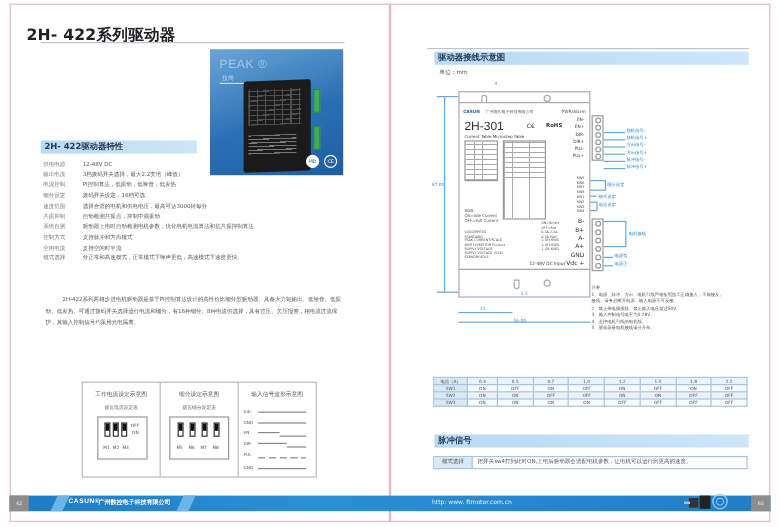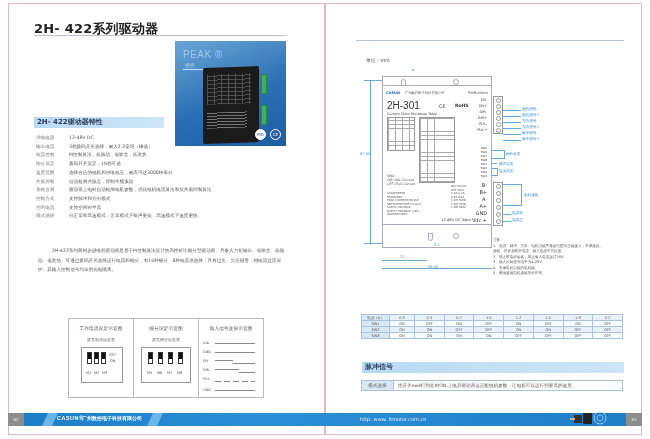--- a/index.html
+++ b/index.html
@@ -3,21 +3,21 @@
 <meta charset="utf-8">
 <style>
   * { box-sizing: border-box; margin: 0; padding: 0; }
   html, body { width: 650px; height: 439px; background: #fff; overflow: hidden; font-family: "DejaVu Sans", sans-serif; color: #333; }
   .spread { position: relative; width: 650px; height: 439px; background: #fff; }
   .page-border { position: absolute; border: 1px solid #e3b8c9; }
   .left-border { left: 8px; top: 3px; width: 317px; height: 432px; }
   .right-border { left: 325px; top: 3px; width: 317px; height: 432px; }
   .abs { position: absolute; }
 
-  .page-title { left: 34px; top: 20px; font-size: 13px; font-weight: bold; color: #222; letter-spacing: 0.2px; }
+  .page-title { left: 22px; top: 20px; font-size: 13px; font-weight: bold; color: #222; letter-spacing: 0.2px; }
   .title-rule { left: 34px; top: 35px; width: 253px; height: 1px; background: #b8c4d0; }
   .right-top-rule { left: 356px; top: 40px; width: 268px; height: 1px; background: #b8c4d0; }
 
   .section-bar { position: absolute; height: 11px; background: linear-gradient(90deg, #b8daf3 0%, #cde6f8 100%); font-size: 7px; font-weight: bold; color: #2a3a55; line-height: 11px; padding-left: 3px; }
 
   .product-img { left: 175px; top: 41px; width: 111px; height: 105px; background: linear-gradient(160deg, #6aa6d6 0%, #2a6fb4 55%, #1d5ea3 100%); overflow: hidden; }
   .brand { position: absolute; left: 8px; top: 8px; font-size: 10px; color: #9ec8ee; letter-spacing: 0.5px; font-family: "Liberation Sans", sans-serif; }
   .brand-sub { position: absolute; left: 10px; top: 21px; font-size: 5px; color: #b9d8f3; }
   .brand-line { position: absolute; left: 8px; top: 28px; width: 30px; height: 1px; background: #c8e0f5; }
   .driver-body { position: absolute; left: 28px; top: 26px; width: 56px; height: 76px; background: #1b1b1b; border-radius: 2px; transform: skewY(-2deg); }
@@ -208,20 +208,21 @@
       <div class="sig-line" style="left:16px;top:50px;width:24px;"></div>
       <div class="sig-line" style="left:40px;top:53px;width:16px;"></div>
       <div class="sig-row" style="top:58px;">PUL</div>
       <div class="sig-line" style="left:16px;top:62px;width:40px;background:repeating-linear-gradient(90deg,#888 0 6px,transparent 6px 9px);"></div>
       <div class="sig-row" style="top:69px;">GND</div>
       <div class="sig-line" style="left:16px;top:71px;width:40px;"></div>
     </div>
   </div>
 
   <div class="abs right-top-rule"></div>
+  <div class="section-bar" style="left:362px;top:43px;width:262px;">驱动器接线示意图</div>
   <div class="abs unit-text">单位：mm</div>
 
   <div class="abs drv-top">
     <div class="slot" style="left:18px;top:2px;"></div>
     <div class="hole" style="left:70px;top:2px;"></div>
   </div>
   <div class="abs drv-draw">
     <div class="drv-head">CASUN</div>
     <div class="drv-head2">广州数控电子科技有限公司</div>
     <div class="drv-pwr">PWR/Alarm</div>

